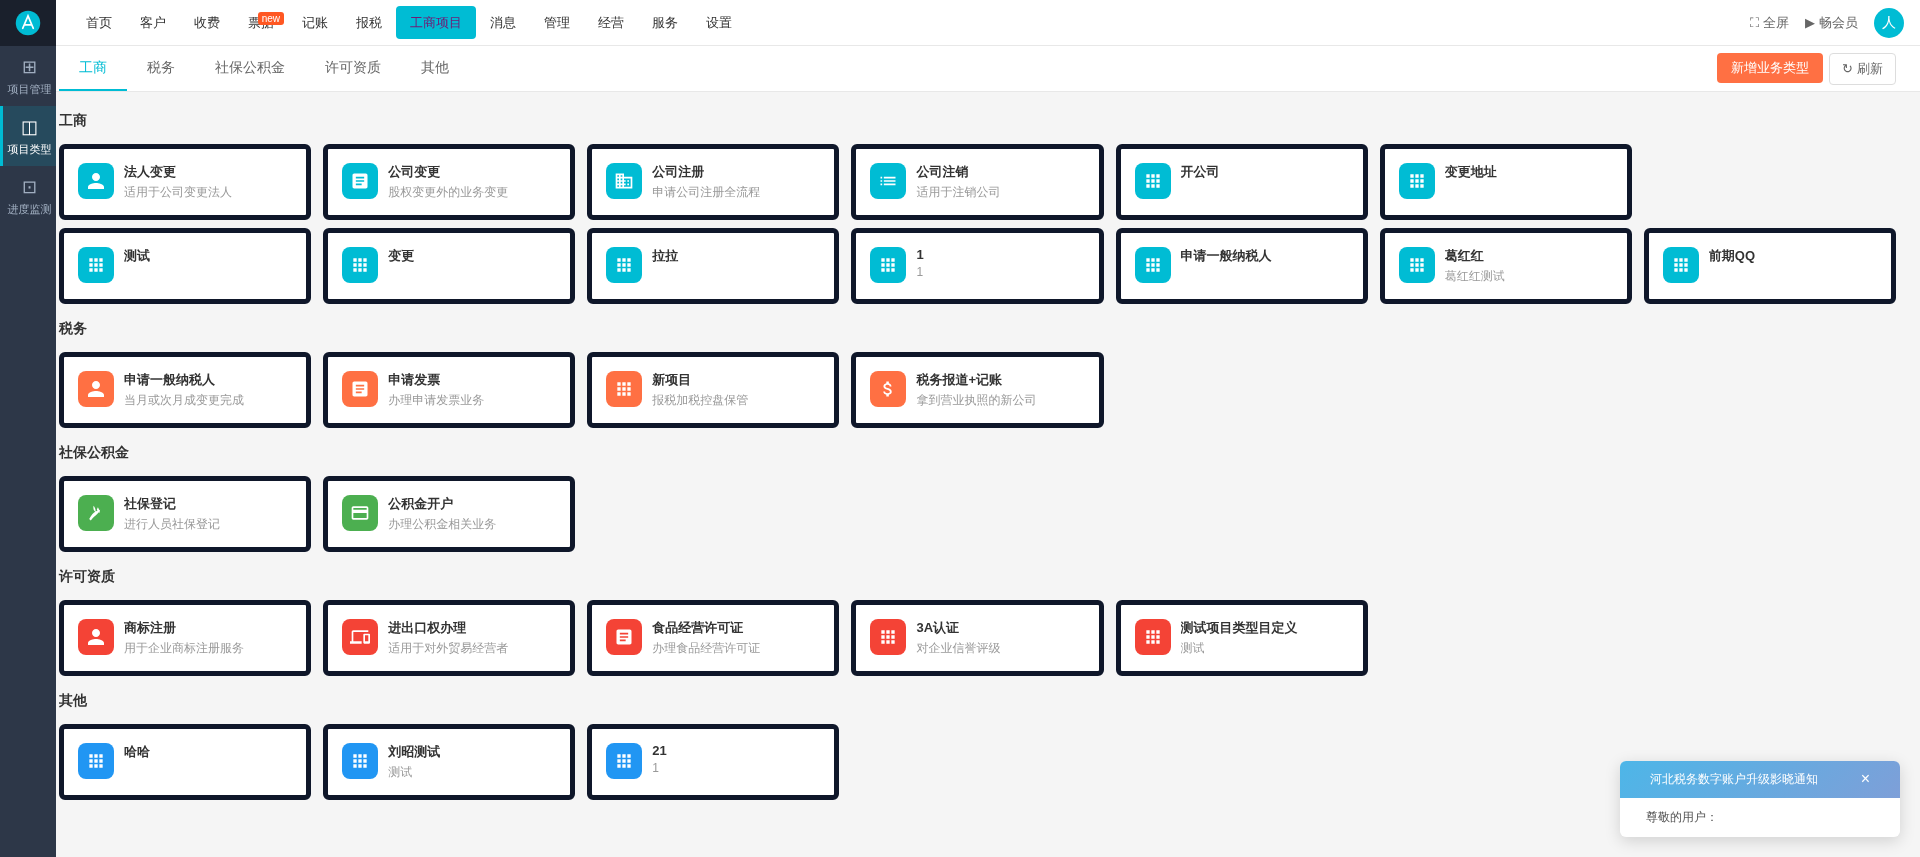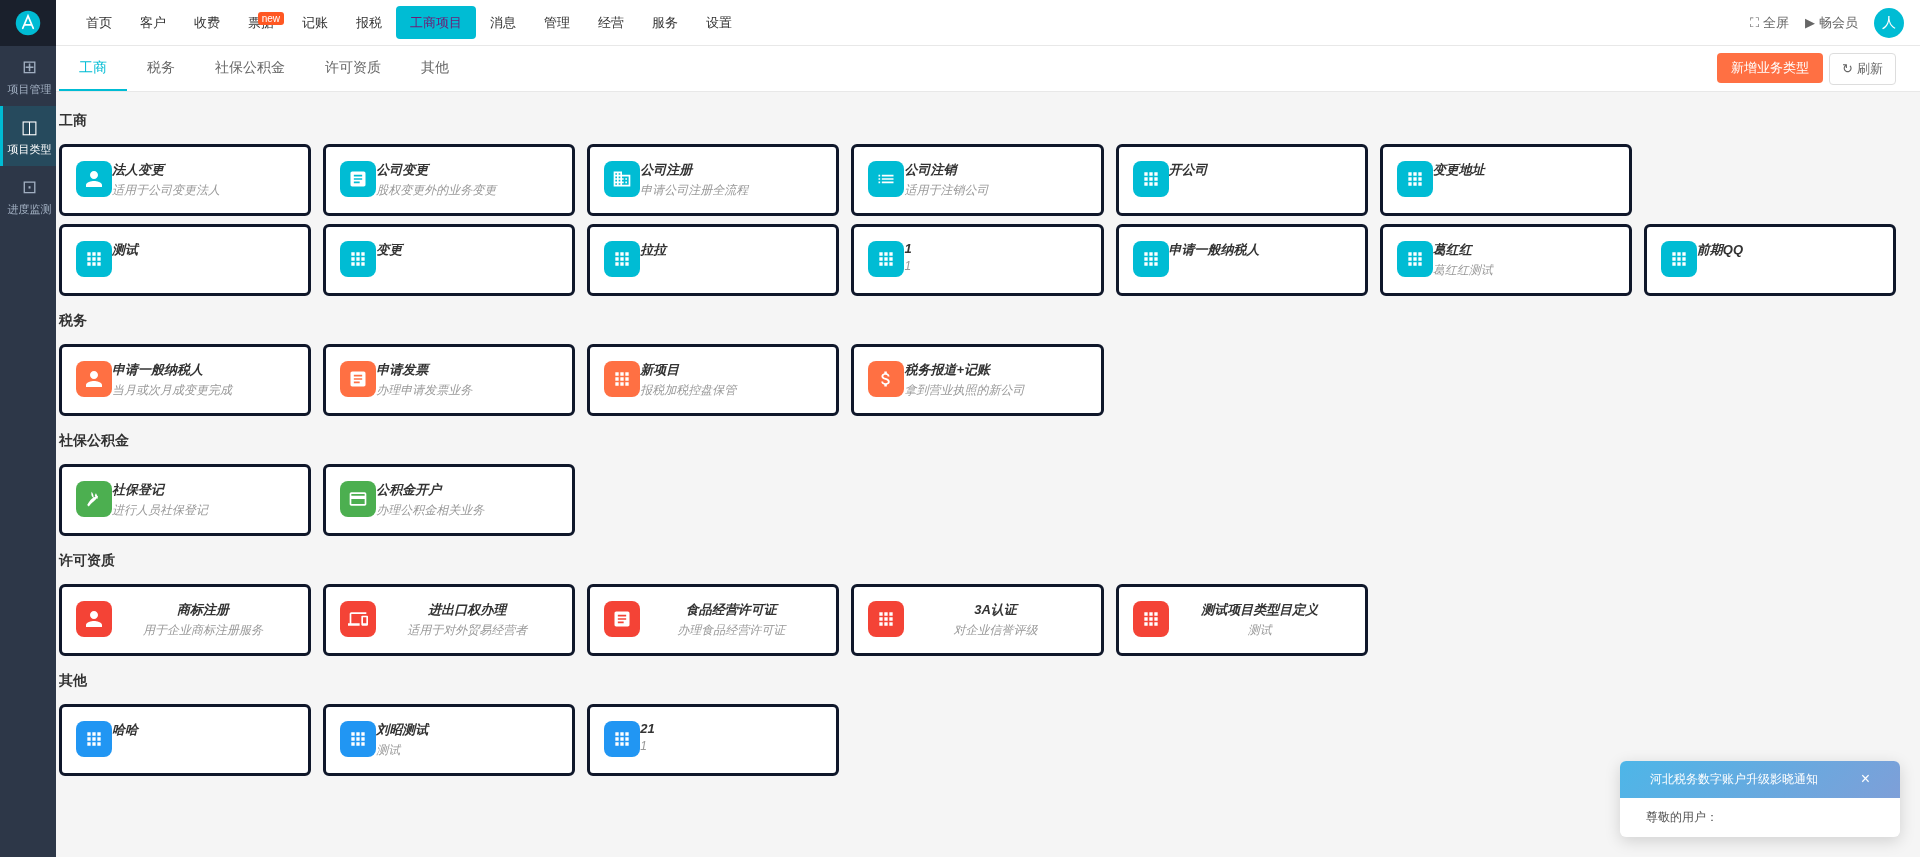--- a/index.html
+++ b/index.html
@@ -193,26 +193,25 @@
       gap: 12px;
       margin-bottom: 8px;
     }
 
     .card {
       background: #fff;
       border-radius: 6px;
       padding: 14px;
       display: flex;
       align-items: flex-start;
-      gap: 0;
-      cursor: pointer;
-      border: 3px solid #0f172a;
+      gap: 10px;
+      cursor: pointer;
+      border: 5px solid #0f172a;
       transition: box-shadow 0.2s;
       min-height: 72px;
-      font-style: italic;
     }
     .card-icon {
       width: 36px;
       height: 36px;
       border-radius: 8px;
       display: flex;
       align-items: center;
       justify-content: center;
       flex-shrink: 0;
       font-size: 18px;
@@ -603,21 +602,21 @@
             </svg>
         </div>
         <div class="card-content">
           <div class="card-name">公积金开户</div>
           <div class="card-desc">办理公积金相关业务</div>
         </div>
       </div>
     </div>
 
     <div class="section-title">许可资质</div>
-    <div class="cards-grid" style="margin-bottom:16px;text-align:center;">
+    <div class="cards-grid" style="margin-bottom:16px;">
       <div class="card">
         <div class="card-icon red">
           <svg width="20" height="20" viewBox="0 0 24 24" fill="white">
               <path d="M12 12c2.7 0 4.8-2.1 4.8-4.8S14.7 2.4 12 2.4 7.2 4.5 7.2 7.2 9.3 12 12 12zm0 2.4c-3.2 0-9.6 1.6-9.6 4.8v2.4h19.2v-2.4c0-3.2-6.4-4.8-9.6-4.8z"></path>
             </svg>
         </div>
         <div class="card-content">
           <div class="card-name">商标注册</div>
           <div class="card-desc">用于企业商标注册服务</div>
         </div>

